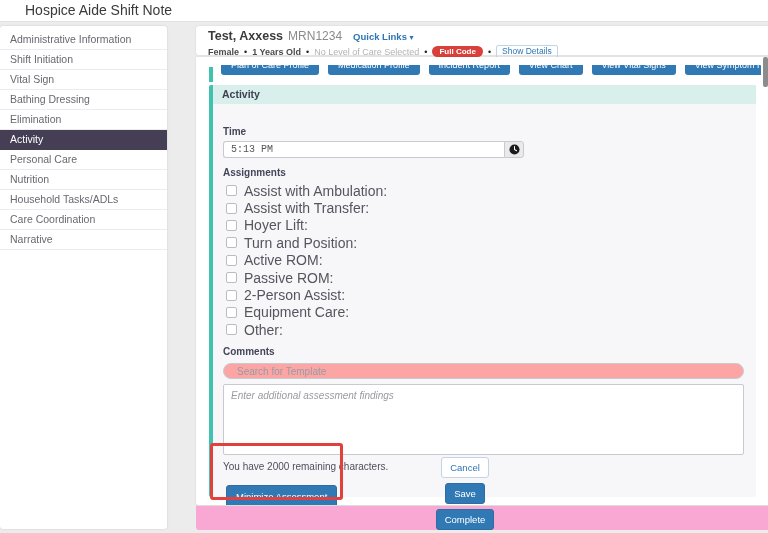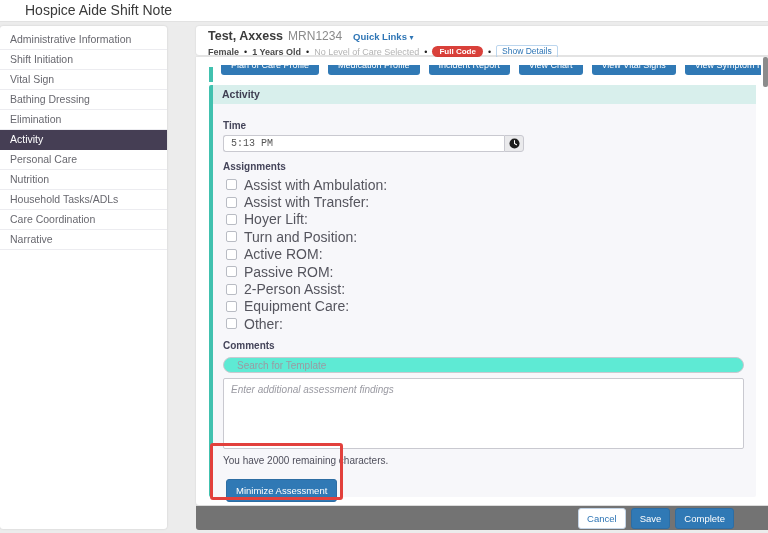--- a/index.html
+++ b/index.html
@@ -38,39 +38,39 @@
   .content-card{position:absolute;left:196px;top:57px;width:572px;height:448px;background:#fff;border-radius:0 0 0 3px;box-shadow:0 0 2px rgba(0,0,0,.12);}
   .scroll-area{position:absolute;left:0;top:8px;right:7px;bottom:0;overflow:hidden;}
   .teal-frag{position:absolute;left:13px;top:2px;width:4px;height:15px;background:var(--teal);}
   .toolbar{position:absolute;left:25px;top:-10px;display:flex;gap:9px;}
   .toolbar button{background:var(--primary-blue);color:#fff;border:none;border-radius:3px;font-size:9px;font-family:inherit;padding:5px 10px;white-space:nowrap;cursor:pointer;}
 
   
   .panel{position:absolute;left:13px;top:20px;width:547px;height:412px;background:var(--section-bg);border-left:4px solid var(--teal);border-radius:2px;}
   .panel-head{height:19px;background:var(--teal-head);font-size:10.5px;font-weight:bold;color:#3f3f52;line-height:19px;padding-left:9px;}
   .panel-body{padding:6px 12px 0 10px;}
-  .f-label{font-size:10px;font-weight:bold;color:#45455a;margin:10px 0 4px;}
+  .f-label{font-size:10px;font-weight:bold;color:#45455a;margin:16px 0 4px;}
   .time-group{display:flex;width:301px;height:17px;}
   .time-group input{flex:1;border:1px solid #c9c9d0;border-right:none;border-radius:3px 0 0 3px;font-size:10px;color:#555;padding:0 7px;font-family:Liberation Mono, monospace;background:#fff;outline:none;}
   .time-addon{width:20px;background:#eaeaec;border:1px solid #c9c9d0;border-radius:0 3px 3px 0;display:flex;align-items:center;justify-content:center;cursor:pointer;}
   .chk-row{display:flex;align-items:center;height:17.4px;padding-left:3px;cursor:pointer;}
   .chk-box{width:11px;height:11px;border:1px solid #b9bcc4;border-radius:2px;background:#fff;margin-right:7px;flex:none;}
   .chk-label{font-size:14px;color:#55555e;}
-  .tpl-input{width:100%;height:16px;border:1px solid #c9c9d0;border-radius:8px;padding:0 13px;font-size:10px;font-family:inherit;color:#555;background:#5eead4;outline:none;}
+  .tpl-input{width:100%;height:16px;border:1px solid #c9c9d0;border-radius:8px;padding:0 13px;font-size:10px;font-family:inherit;color:#555;background:#fca5a5;outline:none;}
   .tpl-input::placeholder,.cmt-area::placeholder{color:#9a9aa2;}
   .cmt-area{margin-top:5px;width:100%;height:71px;border:1px solid #c9c9d0;border-radius:2px;padding:5px 7px;font-size:10px;font-family:inherit;color:#555;background:#fff;resize:none;outline:none;font-style:italic;}
   .remaining{font-size:10px;color:#4f4f5c;margin-top:2px;}
   .btn-blue{background:var(--primary-blue);color:#fff;border:1px solid #2d6da3;border-radius:3px;font-size:9.5px;font-family:inherit;padding:5px 9px;cursor:pointer;display:block;}
   .btn-minimize{margin:13px 0 0 3px;}
 
   .anno-box{position:absolute;left:14px;top:386px;width:133px;height:57px;border:3px solid var(--anno-red);border-radius:3px;pointer-events:none;z-index:5;}
   .v-scrollbar{position:absolute;right:0;top:0;width:5px;height:30px;background:#8c8c8c;border-radius:2px;}
 
   
-  .footer{position:absolute;left:196px;top:505px;width:572px;height:25px;background:#737373;border-top:1px solid #dcdcdc;display:flex;align-items:center;justify-content:flex-end;gap:5px;padding-right:34px;border-radius:0 0 0 3px;}
+  .footer{position:absolute;left:196px;top:505px;width:572px;height:25px;background:#f9a8d4;border-top:1px solid #dcdcdc;display:flex;align-items:center;justify-content:flex-end;gap:5px;padding-right:34px;border-radius:0 0 0 3px;flex-direction:column;}
   .footer button{font-size:9.5px;font-family:inherit;padding:4px 8px;border-radius:3px;cursor:pointer;}
   .btn-cancel{background:#fff;border:1px solid #c3d4e6;color:var(--link-blue);}
   .btn-save,.btn-complete{background:var(--primary-blue);border:1px solid #2d6da3;color:#fff;}
 </style>
 </head>
 <body>
 
 <div class="app-header">
   <h1>Hospice Aide Shift Note</h1>
 </div>

